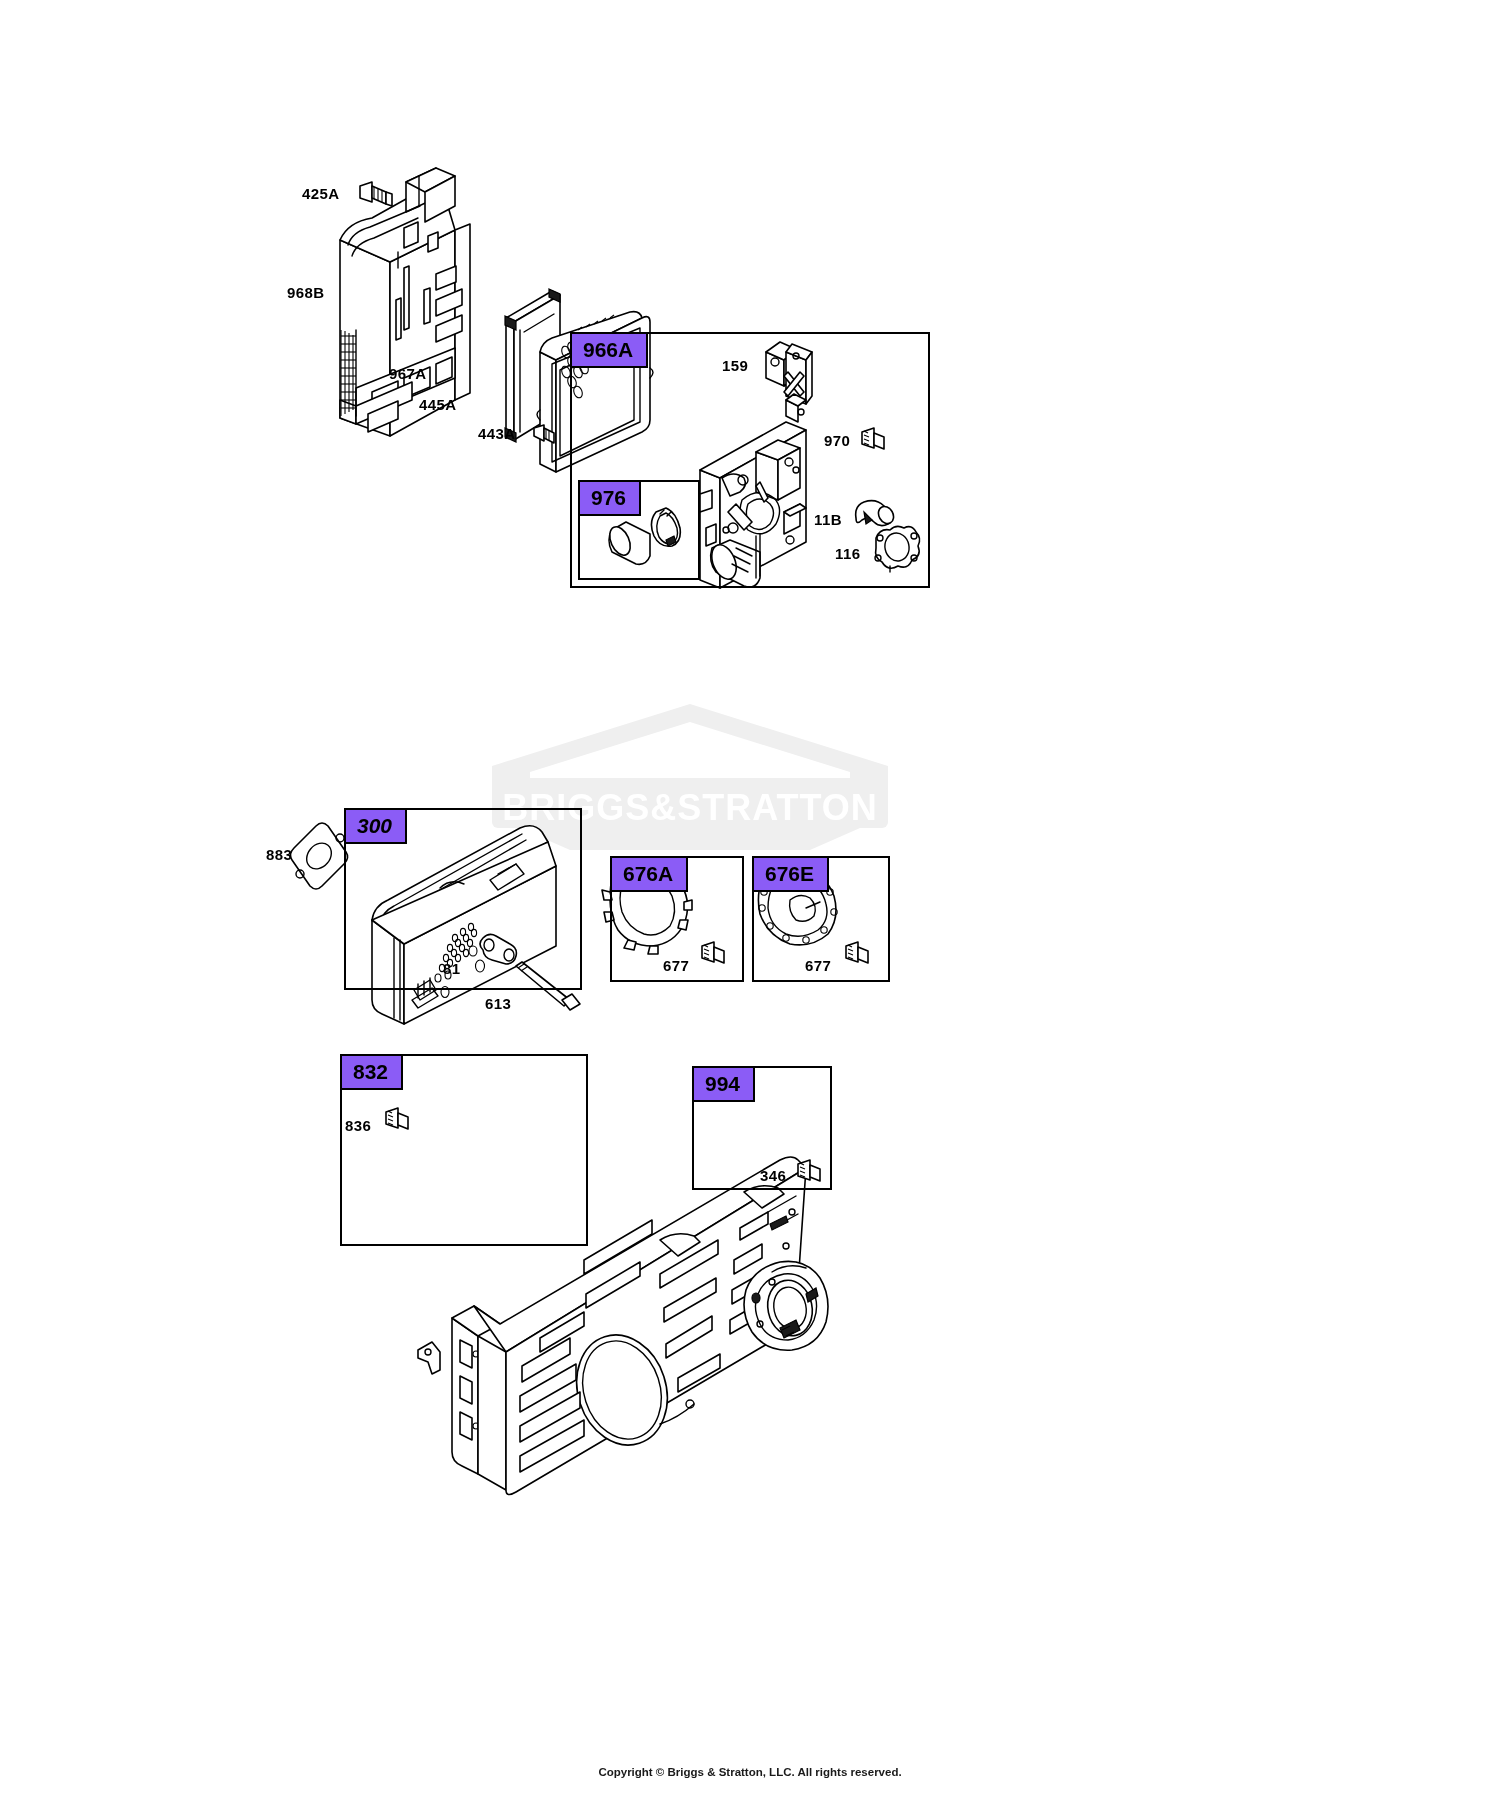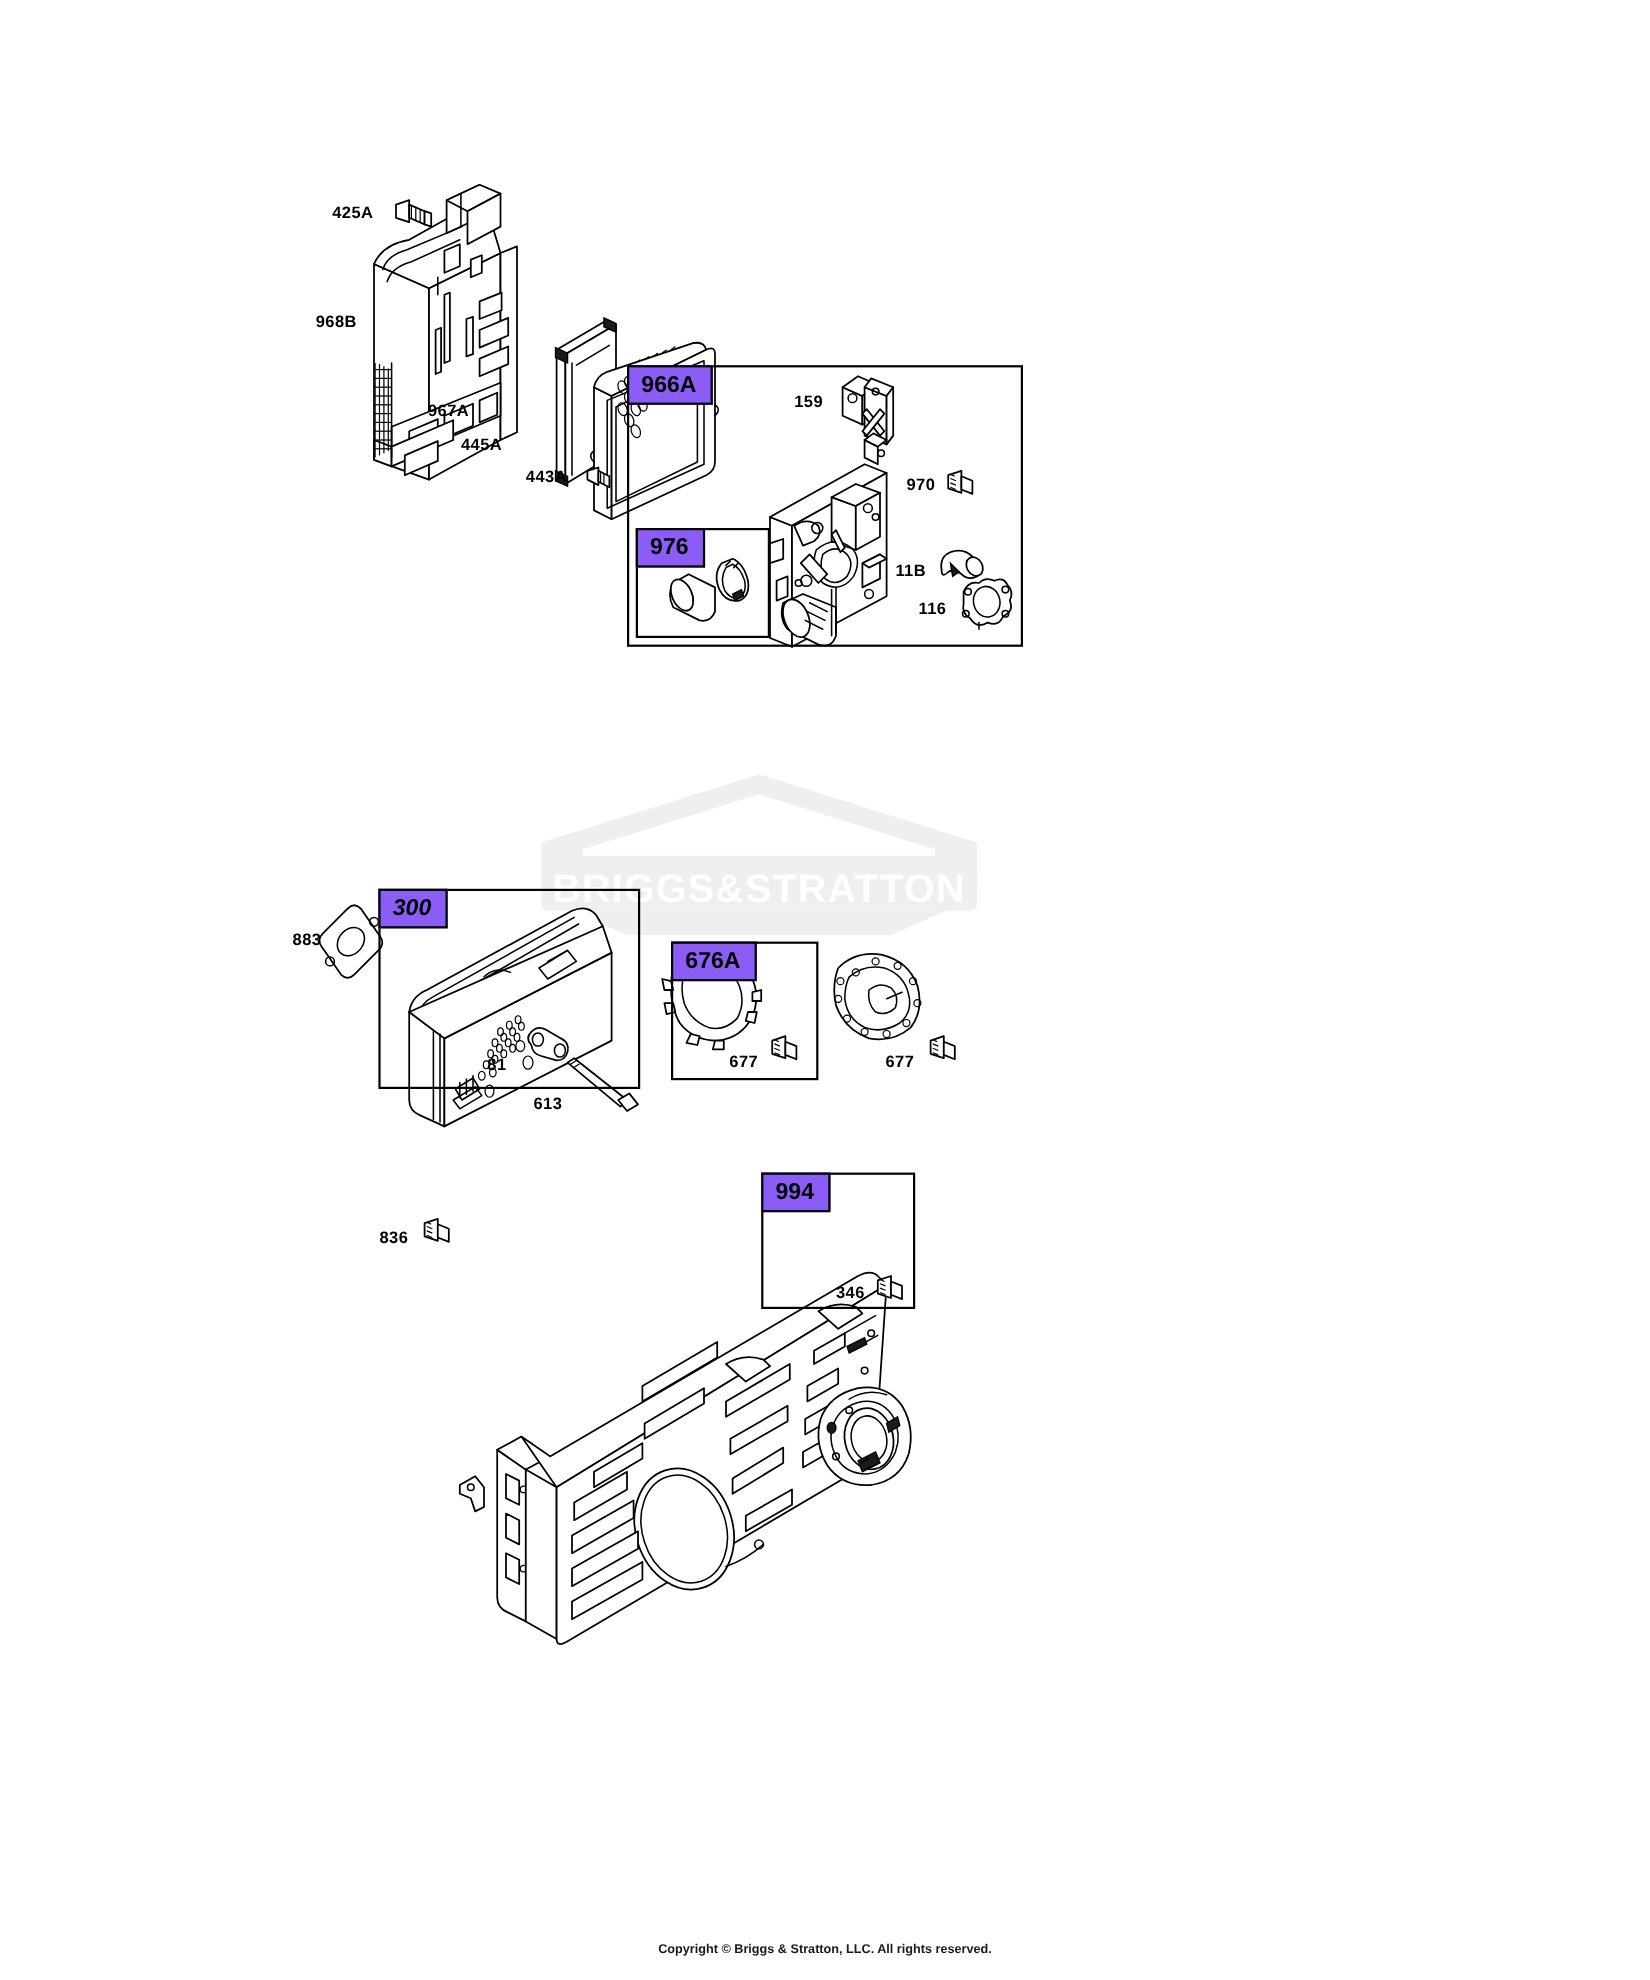--- a/index.html
+++ b/index.html
@@ -583,21 +583,27 @@
   </div>
 
   <div class="group-box" style="left:344px; top:808px; width:238px; height:182px;font-style:italic;">
     <div class="group-tag">300</div>
   </div>
 
   <div class="group-box" style="left:610px; top:856px; width:134px; height:126px;">
     <div class="group-tag">676A</div>
   </div>
 
-
+  <div class="group-box" style="left:752px; top:856px; width:138px; height:126px;">
+    <div class="group-tag">676E</div>
+  </div>
+
+  <div class="group-box" style="left:340px; top:1054px; width:248px; height:192px;">
+    <div class="group-tag">832</div>
+  </div>
 
   <div class="group-box" style="left:692px; top:1066px; width:140px; height:124px;">
     <div class="group-tag">994</div>
   </div>
 
   <div class="lbl" style="left:302px; top:186px;">425A</div>
   <div class="lbl" style="left:287px; top:285px;">968B</div>
   <div class="lbl" style="left:389px; top:366px;">967A</div>
   <div class="lbl" style="left:419px; top:397px;">445A</div>
   <div class="lbl" style="left:478px; top:426px;">443A</div>

